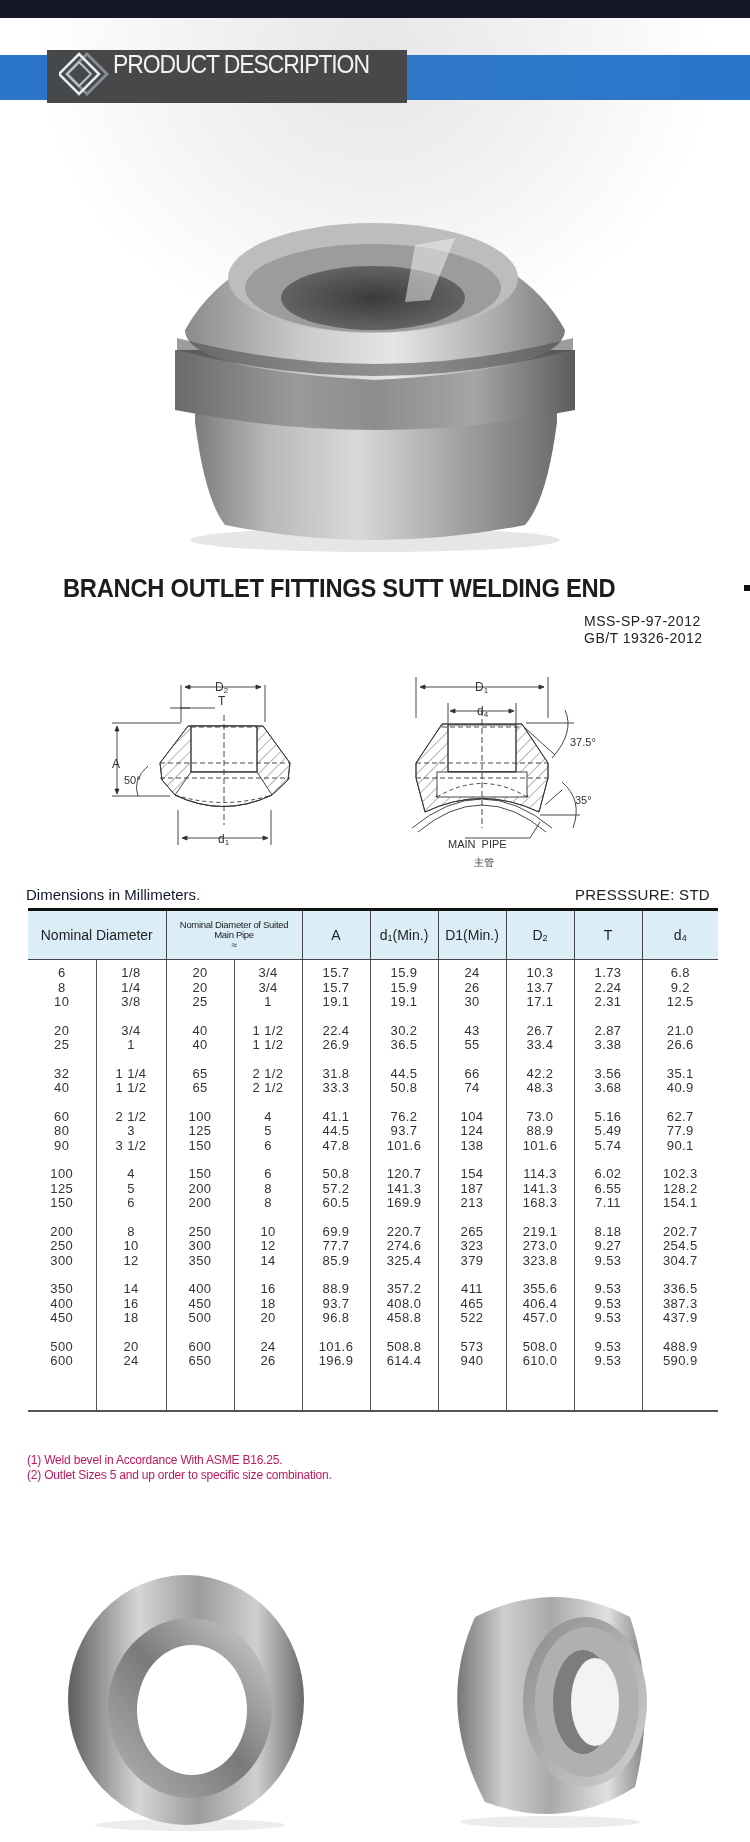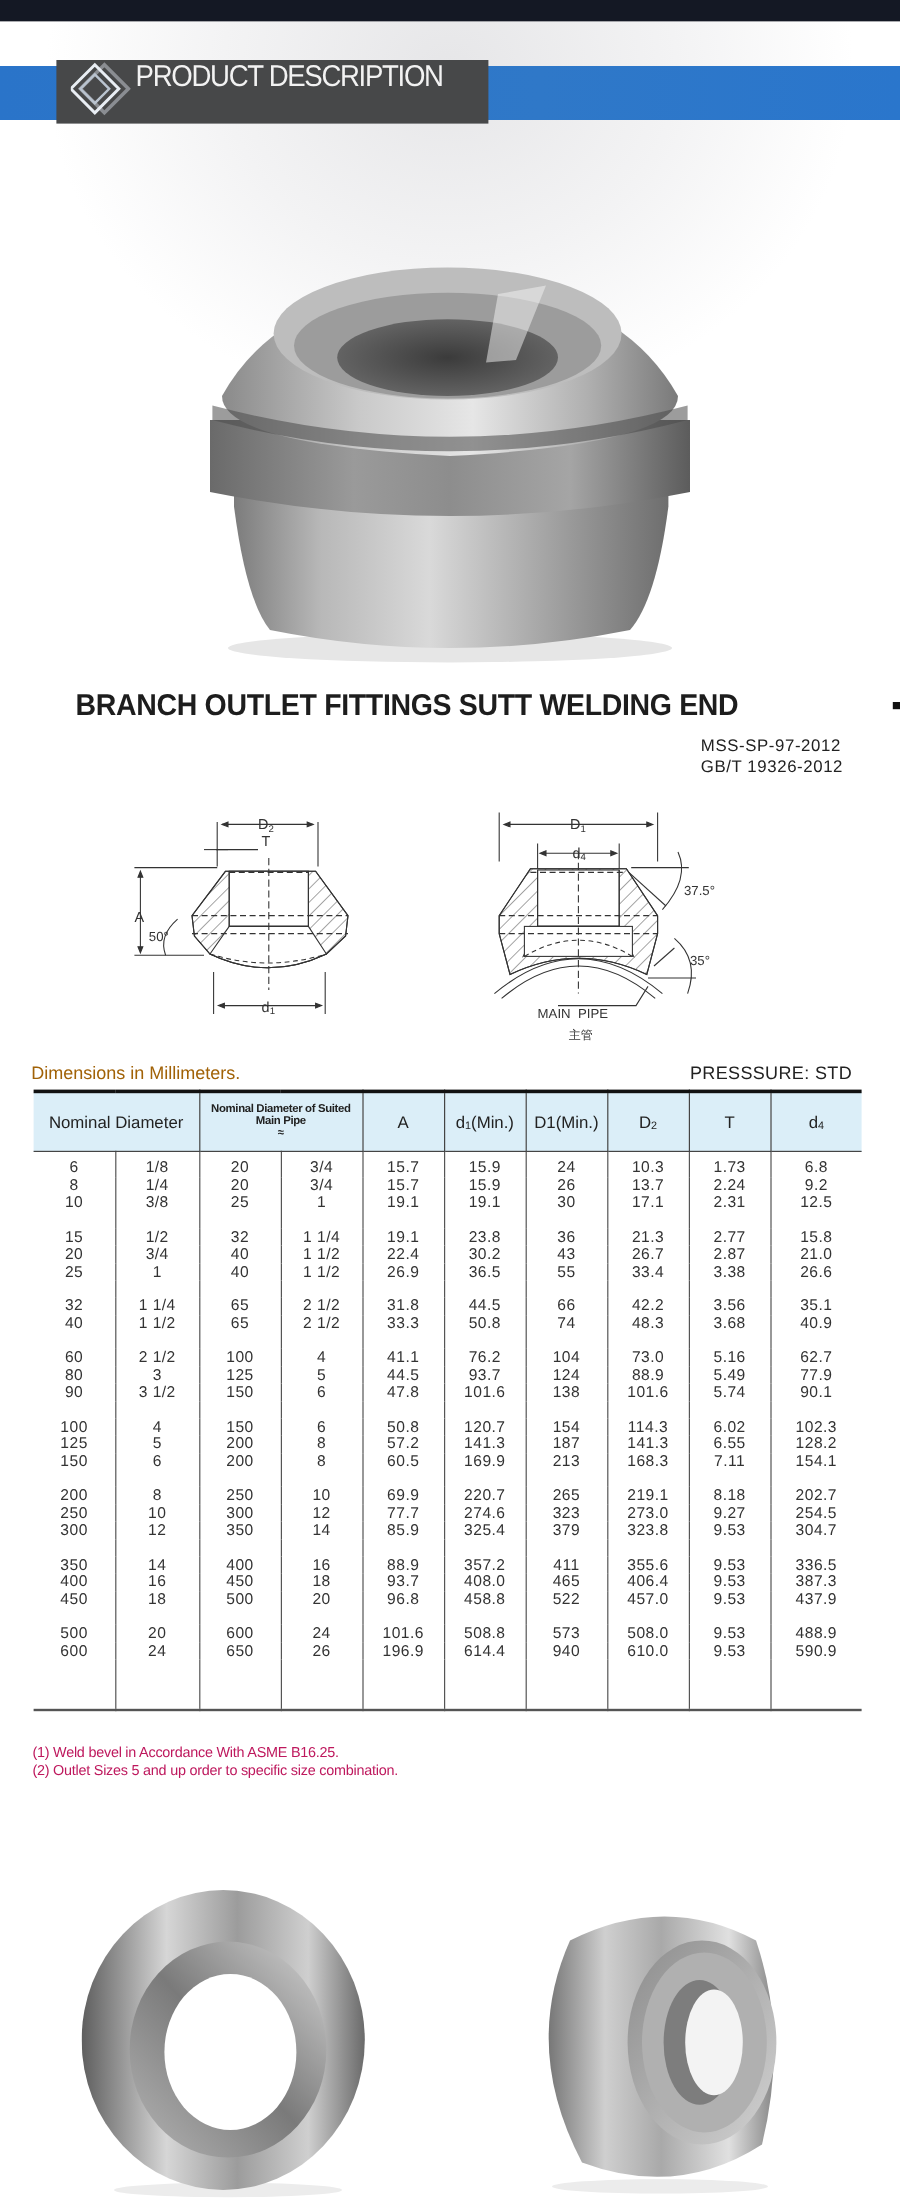--- a/index.html
+++ b/index.html
@@ -34,35 +34,35 @@
     .spec-title {
       position: absolute; left: 63px; top: 574px; font-size: 25px; font-weight: bold;
       color: #1d1d1d; letter-spacing: -0.3px; white-space: nowrap;
       transform: scaleX(0.95); transform-origin: left center;
     }
     .right-mark { position: absolute; left: 744px; top: 585px; width: 6px; height: 6px; background: #111; }
     .standards { position: absolute; left: 584px; top: 613px; font-size: 14px; color: #222; line-height: 17px; letter-spacing: 0.5px; }
 
     .diagram { position: absolute; left: 90px; top: 670px; width: 560px; height: 200px; }
 
-    .dims-label { position: absolute; left: 26px; top: 886px; font-size: 15px; color: #a16207; }
+    .dims-label { position: absolute; left: 26px; top: 886px; font-size: 15px; color: #0f172a; }
     .pressure-label { position: absolute; right: 40px; top: 886px; font-size: 15px; color: #222; letter-spacing: 0.3px; margin-left: 16px; }
 
     .spec-table {
       position: absolute; left: 28px; top: 908px; width: 690px;
       border-collapse: collapse; table-layout: fixed;
       border-top: 3px solid #111; border-bottom: 2px solid #555;
     }
     .spec-table th {
       background: #dbeef8; height: 50px; font-weight: normal; font-size: 14px; color: #222;
       border-left: 1px solid #444; border-right: 1px solid #444; border-bottom: 1px solid #444;
     }
     .spec-table th:first-child { border-left: none; }
     .spec-table th:last-child { border-right: none; }
-    .spec-table th.small { font-size: 9.5px; line-height: 10px; letter-spacing: -0.3px; font-weight: bold; }
+    .spec-table th.small { font-size: 9.5px; line-height: 10px; letter-spacing: -0.3px; }
     .spec-table td {
       text-align: center; font-size: 13px; color: #333; line-height: 14.5px; padding: 0;
       border-left: 1px solid #555; border-right: 1px solid #555; vertical-align: top;
       letter-spacing: 0.4px;
     }
     .spec-table td:first-child { border-left: none; }
     .spec-table td:last-child { border-right: none; }
     .spec-table tr.gap td { height: 14px; }
     .spec-table tr.first td { padding-top: 6px; }
     .spec-table tr.tail td { height: 42px; }
@@ -306,32 +306,20 @@
         <td></td>
         <td></td>
         <td></td>
         <td></td>
         <td></td>
         <td></td>
         <td></td>
         <td></td>
         <td></td>
         <td></td>
-      </tr>
-      <tr>
-        <td>15</td>
-        <td>1/2</td>
-        <td>32</td>
-        <td>1 1/4</td>
-        <td>19.1</td>
-        <td>23.8</td>
-        <td>36</td>
-        <td>21.3</td>
-        <td>2.77</td>
-        <td>15.8</td>
       </tr>
       <tr>
         <td>20</td>
         <td>3/4</td>
         <td>40</td>
         <td>1 1/2</td>
         <td>22.4</td>
         <td>30.2</td>
         <td>43</td>
         <td>26.7</td>

